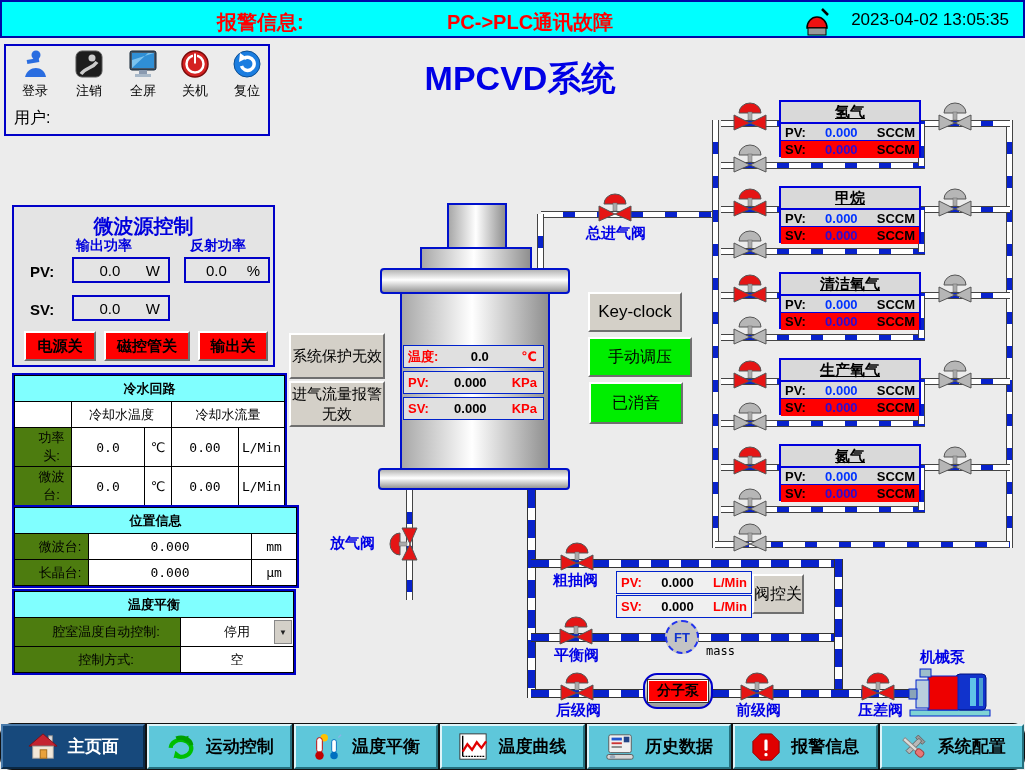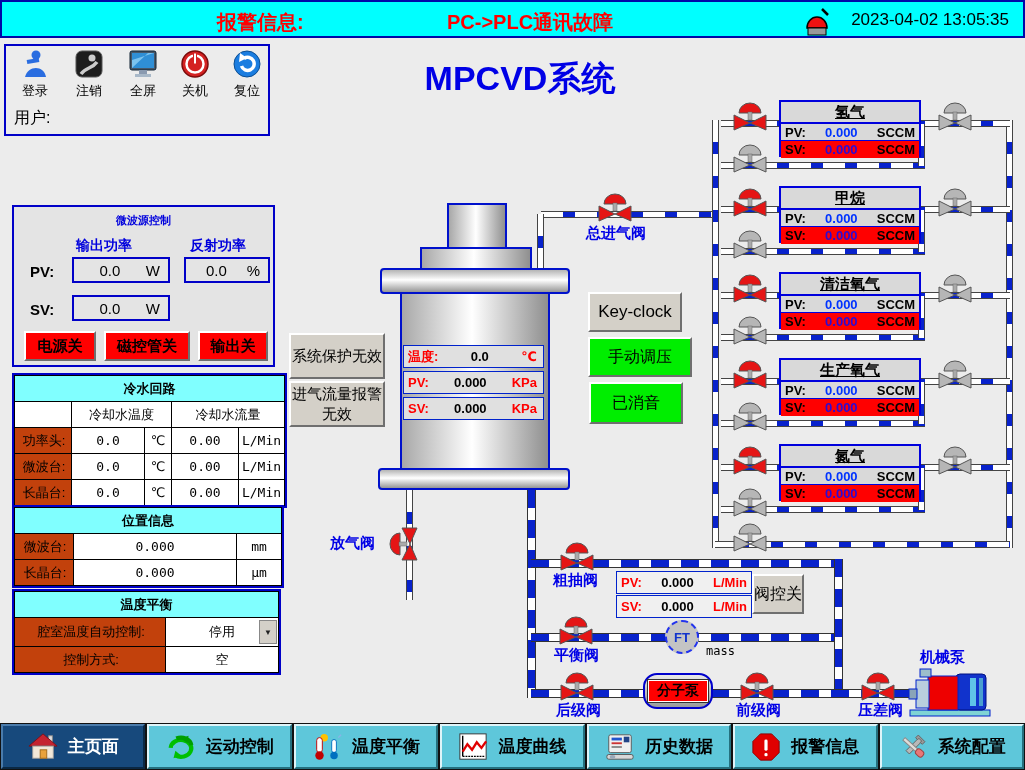--- a/index.html
+++ b/index.html
@@ -36,33 +36,33 @@
   .bluebox{position:absolute;border:2px solid #0000c8;box-sizing:border-box;background:#e4e4e4;}
   .bevel{border:2px solid;border-color:#ffffff #6f6f6f #6f6f6f #ffffff;box-sizing:border-box;}
   .btn{position:absolute;display:flex;align-items:center;justify-content:center;cursor:pointer;
        font-size:15px;color:#000;text-align:center;}
   .btn.gray{background:#d4d0c8;}
   .btn.red{background:#ff0000;font-weight:bold;}
   .btn.green{background:#00ee00;font-size:16px;}
 
   
   .mw-title{position:absolute;left:0;top:6px;width:100%;text-align:center;color:#0000dd;
-            font-size:11px;font-weight:bold;}
+            font-size:20px;font-weight:bold;}
   .mw-col{position:absolute;top:30px;color:#0000dd;font-size:14px;font-weight:bold;}
   .mw-lbl{position:absolute;font-size:15px;font-weight:bold;color:#000;}
   .mw-field{position:absolute;border:2px solid #0000c8;box-sizing:border-box;display:flex;
             align-items:center;font-size:15px;color:#000;}
   .mw-field .v{flex:1;text-align:center;}
   .mw-field .u{margin-right:8px;}
 
   
   table.datatbl{border-collapse:collapse;background:#fff;}
   table.datatbl td{border:1px solid #000;text-align:center;font-size:13px;color:#000;height:23px;}
   td.cyanhead{background:#80ffff;font-size:18px;font-weight:bold;height:24px;}
-  td.rowlbl{text-align:left;padding-left:3px;background:#c2410c;}
+  td.rowlbl{text-align:left;padding-left:18px;background:#4d7c0f;}
   td.num{font-family:"DejaVu Sans Mono",monospace;font-size:13px;}
   .tblwrap{position:absolute;border:2px solid #0000c8;}
 
   .dd-arrow{position:absolute;right:1px;top:2px;bottom:2px;width:16px;background:#d4d0c8;
             border:1px solid #888;display:flex;align-items:center;justify-content:center;
             font-size:8px;color:#222;cursor:pointer;}
 
   
   .metal-h{background:linear-gradient(90deg,#a8a8a8,#ffffff 48%,#8f8f8f);border:2px solid #0011cc;box-sizing:border-box;position:absolute;}
   .metal-v{background:linear-gradient(180deg,#b5b5b5,#ffffff 45%,#969696);border:2px solid #0011cc;box-sizing:border-box;position:absolute;border-radius:4px;}
@@ -115,21 +115,21 @@
              font-size:13px;font-weight:bold;display:flex;align-items:center;justify-content:center;}
   .mass-lbl{position:absolute;left:706px;top:644px;font-family:"DejaVu Sans Mono",monospace;font-size:12px;color:#000;}
 
   .molpump{position:absolute;left:643px;top:673px;width:70px;height:36px;border:2px solid #0000cc;
            border-radius:14px;background:linear-gradient(180deg,#e8e8e8,#9a9a9a);box-sizing:border-box;
            display:flex;align-items:center;justify-content:center;}
   .molpump .tag{background:#ff0000;border:1px solid #ffffff;outline:1px solid #333;color:#000;
                 font-size:14px;font-weight:bold;padding:1px 8px;}
 
   
-  .nav{position:absolute;left:0;top:723px;width:1025px;height:47px;background:#111;display:flex;gap:2px;padding:1px;box-sizing:border-box;}
+  .nav{position:absolute;left:0;top:723px;width:1025px;height:47px;background:#111;display:flex;gap:2px;padding:1px;box-sizing:border-box;border-radius:12px;}
   .nav-btn{flex:1;background:#5ec7da;border:2px solid;border-color:#dff4f8 #25707e #25707e #dff4f8;
            display:flex;align-items:center;justify-content:center;gap:10px;cursor:pointer;
            font-size:17px;font-weight:bold;color:#000;}
   .nav-btn svg{width:30px;height:30px;}
   .nav-btn.active{background:#17497c;color:#ffffff;border-color:#4a7bab #0a2844 #0a2844 #4a7bab;}
 </style>
 </head>
 <body>
 
 <svg width="0" height="0" style="position:absolute">

